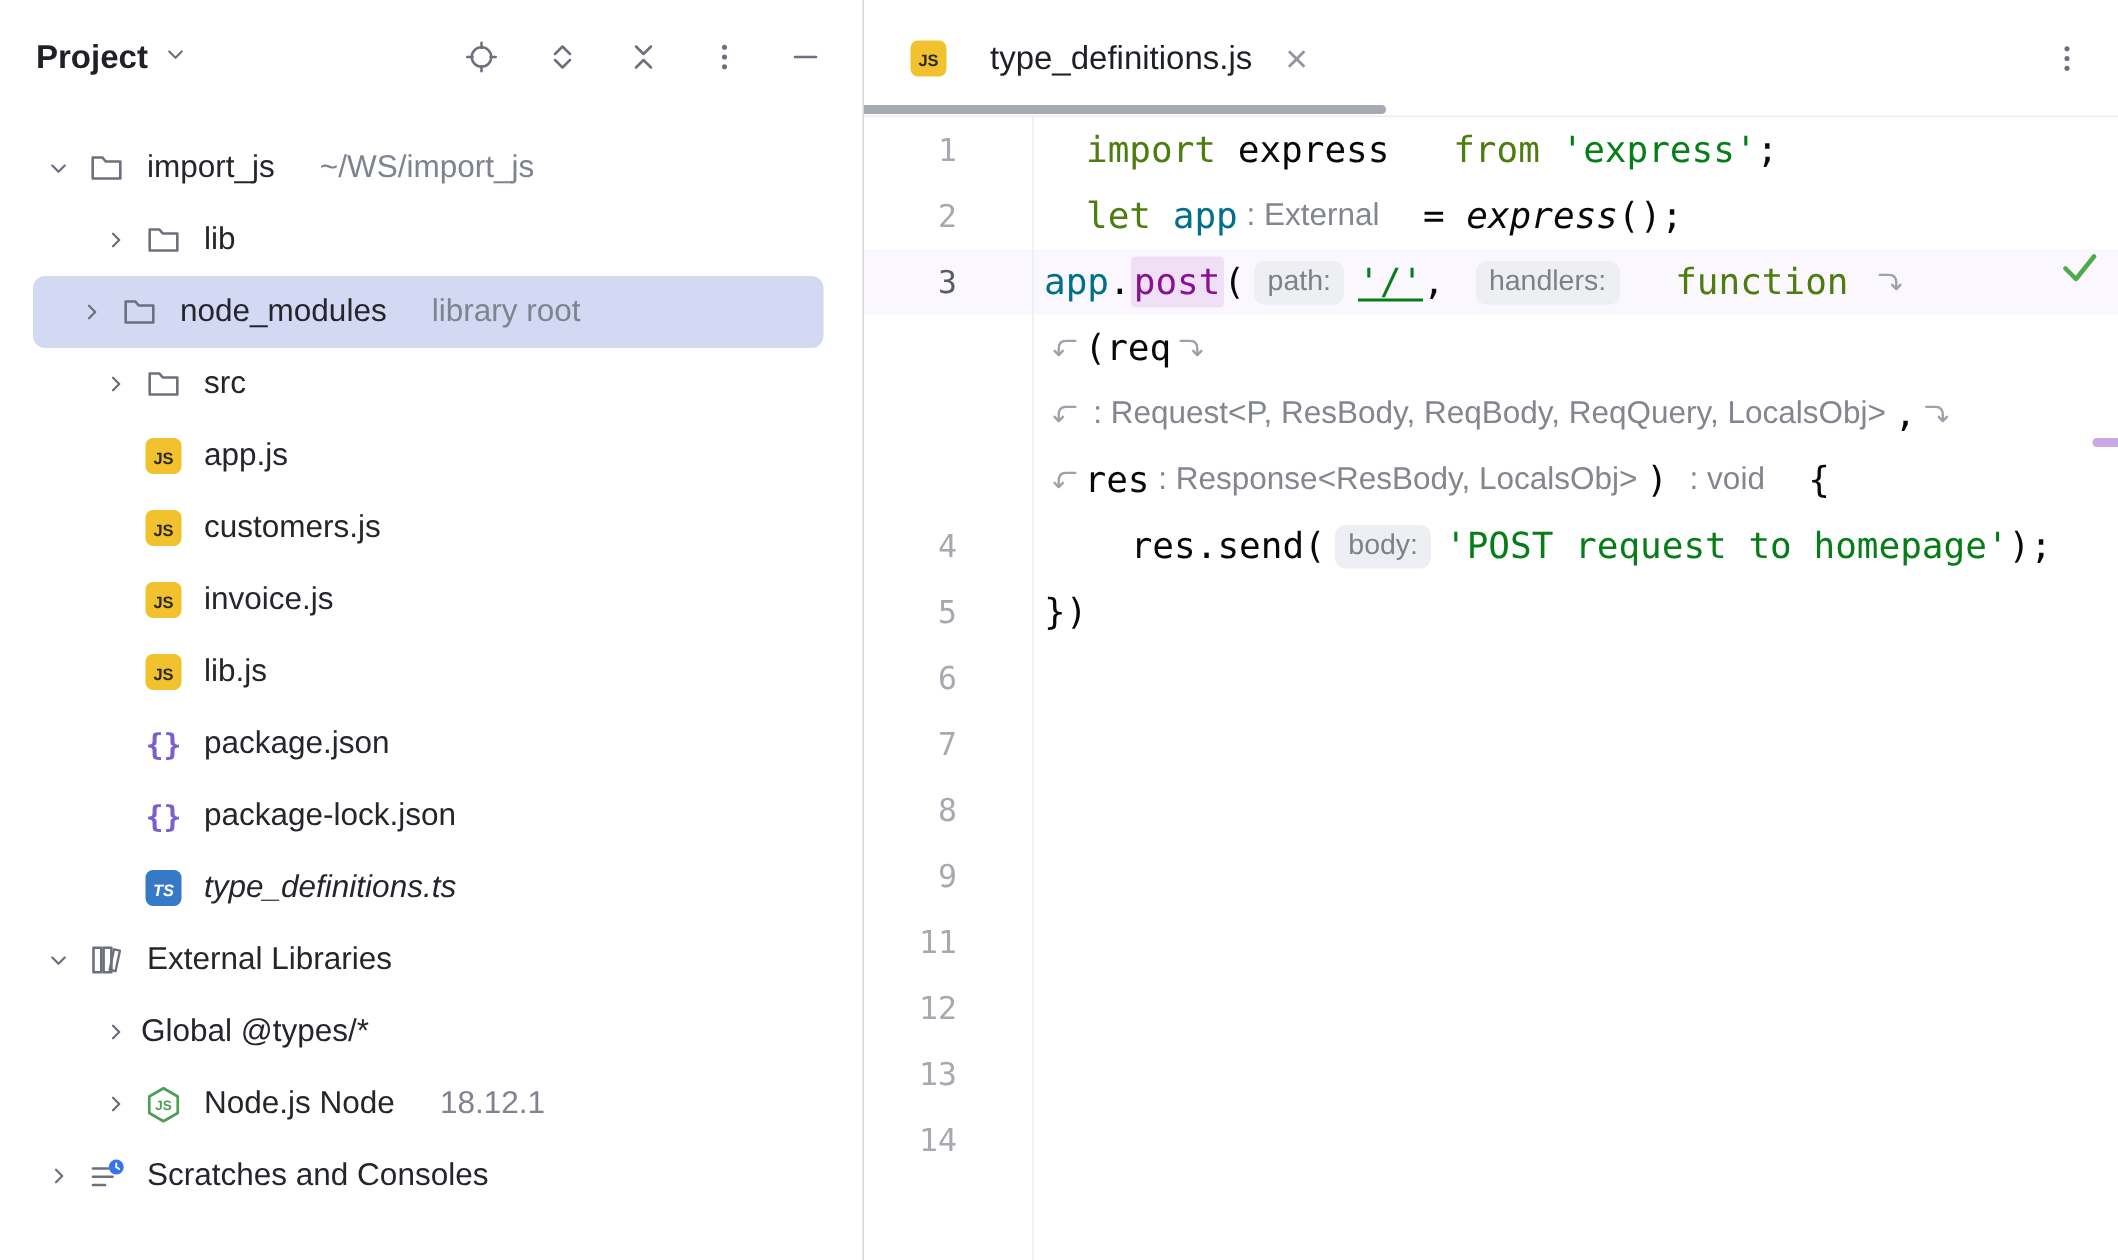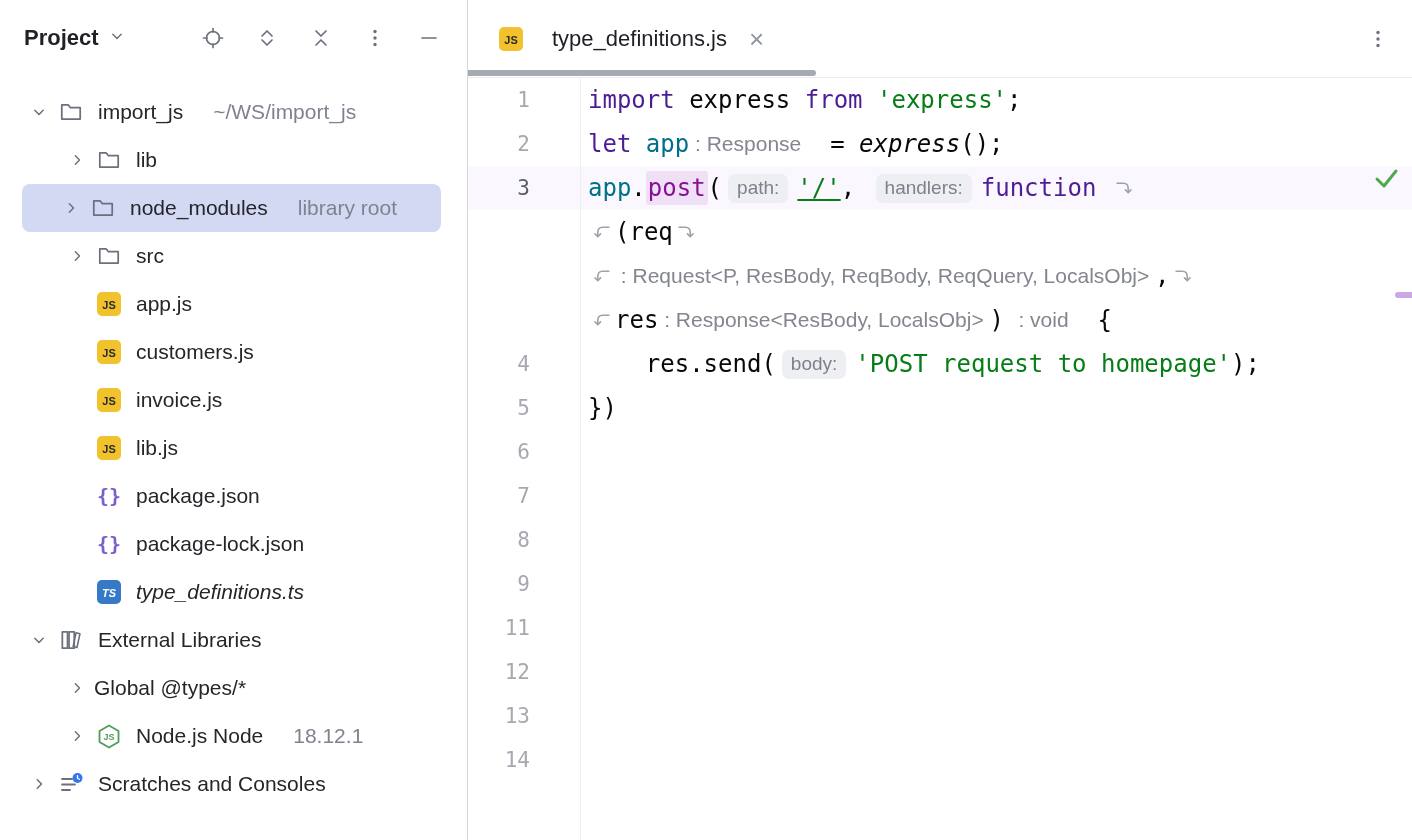--- a/index.html
+++ b/index.html
@@ -1,21 +1,21 @@
 <!DOCTYPE html>
 <html><head>
 <meta charset="utf-8">
 <style>
   * { margin:0; padding:0; box-sizing:border-box; }
   html,body { width:1412px; height:840px; overflow:hidden; background:#FFFFFF;
               font-family:"Liberation Sans", sans-serif; }
   .app { display:flex; width:1412px; height:840px; }
 
   
-  .panel { width:468px; flex:none; border-right:1px solid #D5D7DD; display:flex; flex-direction:column; background:#FFFFFF; }
+  .panel { width:576px; flex:none; border-right:1px solid #D5D7DD; display:flex; flex-direction:column; background:#FFFFFF; }
   .panel-header { height:76px; flex:none; display:flex; align-items:center; padding:0 26px 0 24px; }
   .panel-title { font-size:22px; font-weight:600; color:#1F2126; display:flex; align-items:center; gap:8px; cursor:default; }
   .hdr-icons { margin-left:auto; display:flex; align-items:center; gap:30px; }
   .uiicon { display:inline-flex; width:24px; height:24px; }
   .uiicon svg { width:24px; height:24px; stroke:#6C707E; stroke-width:1.7; fill:none; stroke-linecap:round; stroke-linejoin:round; }
   .uiicon svg .f { fill:#6C707E; stroke:none; }
   .small-chev svg { width:20px; height:20px; }
 
   .tree { flex:1; padding-top:12px; overflow:hidden; }
   .trow { height:48px; display:flex; align-items:center; margin:0 26px 0 22px; border-radius:8px;
@@ -41,21 +41,21 @@
 
   .codewrap { position:relative; height:762px; font-family:"DejaVu Sans Mono", monospace; font-size:24px; color:#080808; }
   .gutter-sep { position:absolute; left:112px; top:0; bottom:0; width:1px; background:#EDEEF1; }
   .crow { display:flex; height:44px; align-items:center; white-space:pre; }
   .crow.active { background:#FAF8FE; }
   .lnum { width:62px; flex:none; text-align:right; font-size:21px; color:#A7A9B0; line-height:44px; align-self:stretch; }
   .crow.active .lnum { color:#5A5C64; }
   .fold { width:50px; flex:none; align-self:stretch; }
   .codeline { padding-left:8px; display:flex; align-items:center; white-space:pre; }
 
-  .seg-kw   { color:#4c1d95; }
+  .seg-kw   { color:#4d7c0f;margin-left:28px; }
   .seg-pl   { color:#080808; }
   .seg-str  { color:#067D17;text-align:center; }
   .seg-strU { color:#067D17; text-decoration:underline; text-underline-offset:3px; }
   .seg-var  { color:#00708A; }
   .seg-method { color:#871094; background:#F0E0F6; border-radius:3px; padding:3px 2px; }
   .seg-hint { font-family:"Liberation Sans", sans-serif; font-size:21px; color:#83868E; }
   .seg-u    { color:#080808; text-underline-offset:3px;text-align:center; }
   .seg-it   { color:#080808; font-style:italic; }
   .seg-chip { font-family:"Liberation Sans", sans-serif; font-size:19px; color:#7D818C; background:#EEEFF2;
               border-radius:7px; padding:3px 9px 4px; margin:0 9px 0 6px; }
@@ -138,21 +138,21 @@
               <polyline points="10,7 15,12 10,17"></polyline>
             </svg>
           </span>
           <span class="ticon">
             <svg viewBox="0 0 24 24">
               <path d="M3.5 5.5 h6 l2 2.5 h9 v10.5 h-17 z" fill="none" stroke="#6C707E" stroke-width="1.6" stroke-linejoin="round"></path>
             </svg>
           </span>
           <span class="tlabel">lib</span>
         </div>
-        <div class="trow selected" style="padding-left: 32px;">
+        <div class="trow selected" style="padding-left: 22px;">
           <span class="chev">
             <svg viewBox="0 0 24 24">
               <polyline points="10,7 15,12 10,17"></polyline>
             </svg>
           </span>
           <span class="ticon">
             <svg viewBox="0 0 24 24">
               <path d="M3.5 5.5 h6 l2 2.5 h9 v10.5 h-17 z" fill="none" stroke="#6C707E" stroke-width="1.6" stroke-linejoin="round"></path>
             </svg>
           </span>
@@ -326,21 +326,21 @@
 
     <div class="codewrap" id="codewrap">
       <div class="gutter-sep"></div>
       <div class="check-badge">
         <svg viewBox="0 0 28 28">
             <polyline points="5,15 12,22 24,7"></polyline>
           </svg>
       </div>
       <div class="stripe-marker"></div>
     <div class="crow"><span class="lnum">1</span><span class="fold"></span><span class="codeline"><span class="seg-kw">import</span><span class="seg-pl"> express </span><span class="seg-kw">from</span><span class="seg-pl"> </span><span class="seg-str">'express'</span><span class="seg-pl">;</span></span></div>
-        <div class="crow"><span class="lnum">2</span><span class="fold"></span><span class="codeline"><span class="seg-kw">let</span><span class="seg-pl"> </span><span class="seg-var">app</span><span class="seg-hint"> : Response</span><span class="seg-pl">  = </span><span class="seg-it">express</span><span class="seg-pl">();</span></span></div>
+        <div class="crow"><span class="lnum">2</span><span class="fold"></span><span class="codeline"><span class="seg-kw">let</span><span class="seg-pl"> </span><span class="seg-var">app</span><span class="seg-hint"> : External</span><span class="seg-pl">  = </span><span class="seg-it">express</span><span class="seg-pl">();</span></span></div>
         <div class="crow active"><span class="lnum">3</span><span class="fold"></span><span class="codeline"><span class="seg-var">app</span><span class="seg-pl">.</span><span class="seg-method">post</span><span class="seg-pl">(</span><span class="seg-chip">path:</span><span class="seg-strU">'/'</span><span class="seg-pl">, </span><span class="seg-chip">handlers:</span><span class="seg-kw">function</span><span class="seg-pl"> </span><span class="wrapicon"><svg viewBox="0 0 18 16">
                 <path d="M2 3 h6 q4.5 0 4.5 5 v3.5"></path>
                 <path d="M9.9 9.3 L12.5 12 L15.1 9.3"></path>
               </svg></span></span></div>
         <div class="crow"><span class="lnum"></span><span class="fold"></span><span class="codeline"><span class="wrapicon"><svg viewBox="0 0 18 16">
                 <path d="M16 3 h-6 q-4.5 0 -4.5 5 v3.5"></path>
                 <path d="M2.9 9.3 L5.5 12 L8.1 9.3"></path>
               </svg></span><span class="seg-pl">(</span><span class="seg-u">req</span><span class="wrapicon"><svg viewBox="0 0 18 16">
                 <path d="M2 3 h6 q4.5 0 4.5 5 v3.5"></path>
                 <path d="M9.9 9.3 L12.5 12 L15.1 9.3"></path>

